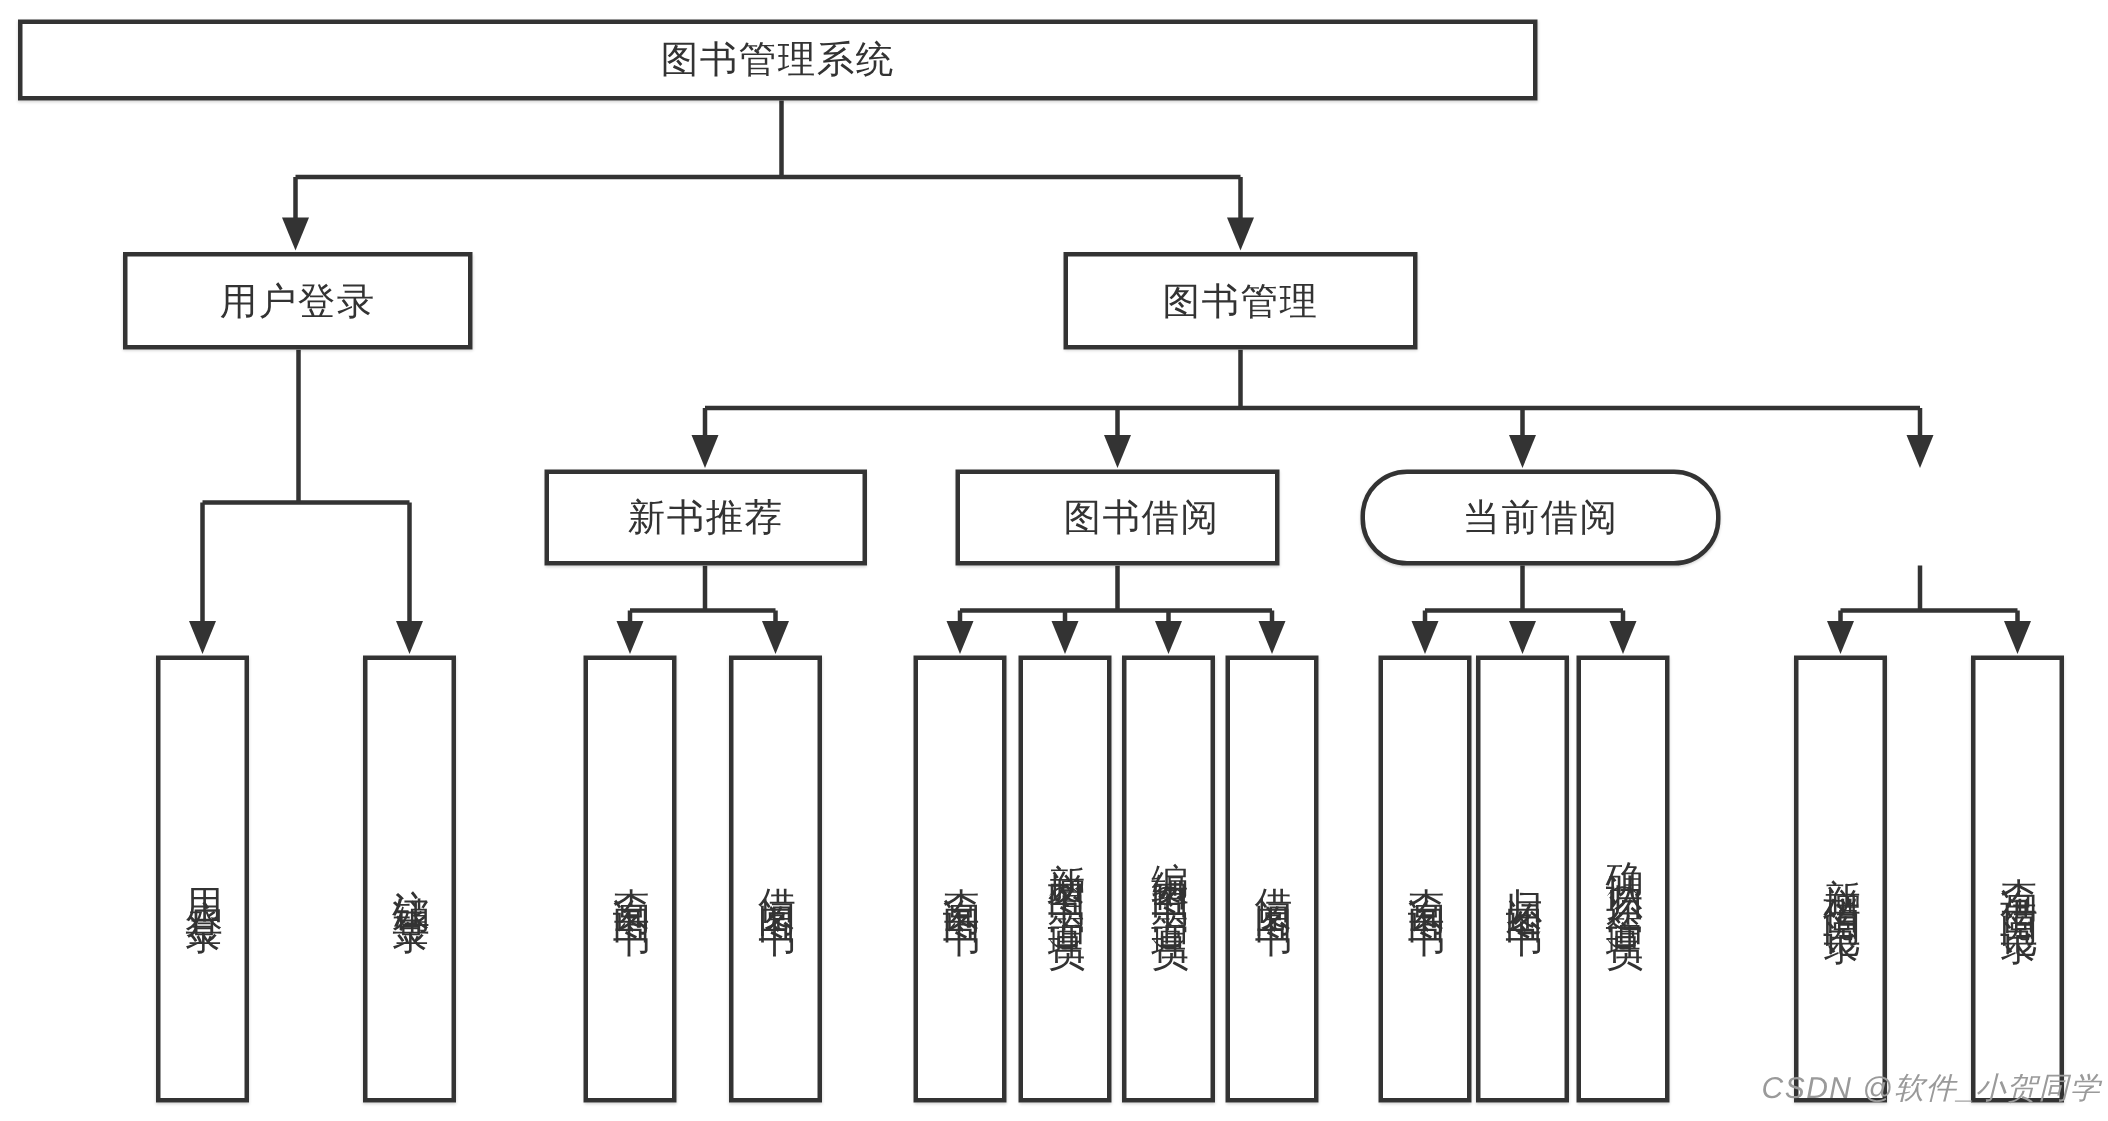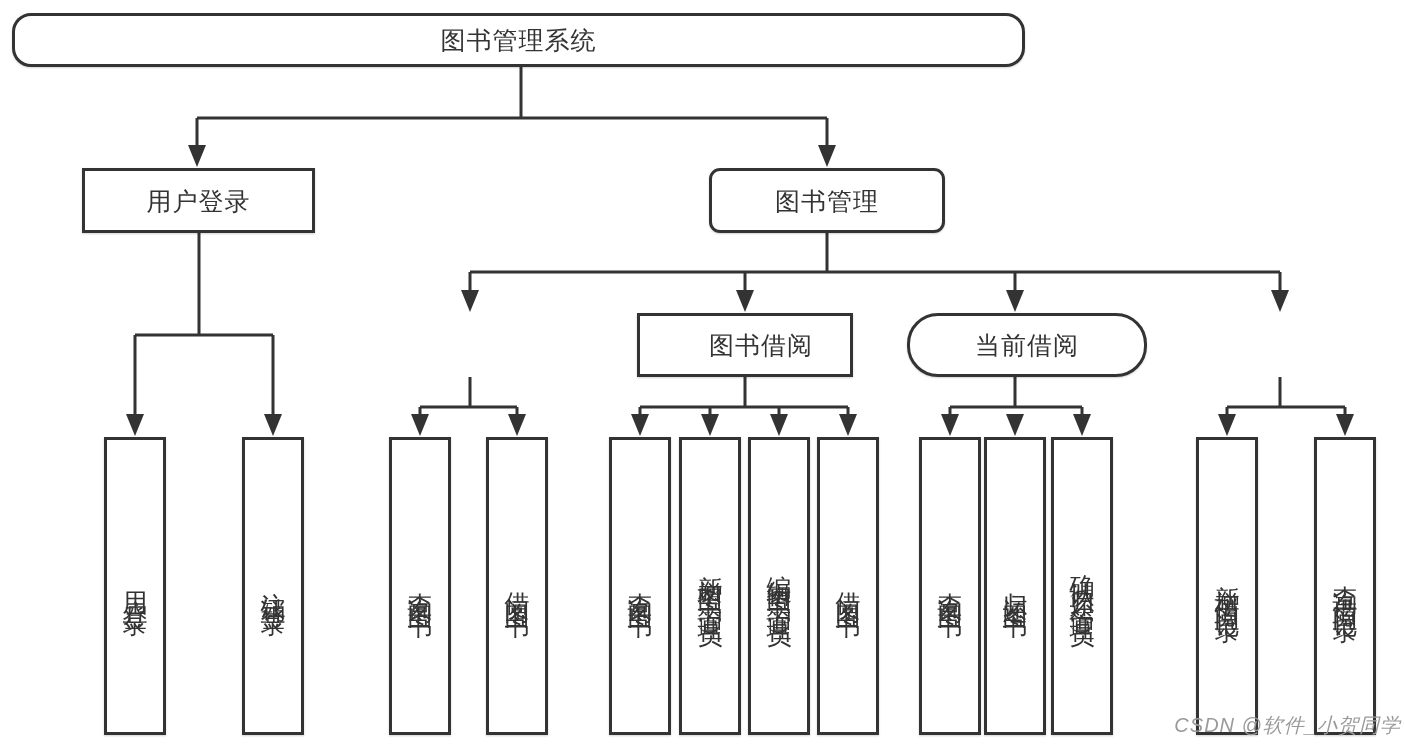--- a/index.html
+++ b/index.html
@@ -106,31 +106,34 @@
       <path class="arrowhead" d="M1015 436 l-9 -22 h18 z"></path>
       <path class="arrowhead" d="M1082 436 l-9 -22 h18 z"></path>
     </g>
     <g>
       <path class="line" d="M1280 377 V407 M1227 407 H1345 M1227 407 V430 M1345 407 V430"></path>
       <path class="arrowhead" d="M1227 436 l-9 -22 h18 z"></path>
       <path class="arrowhead" d="M1345 436 l-9 -22 h18 z"></path>
     </g>
   </svg>
 
-  <div class="box h" style="left:12px;top:13px;width:1013px;height:54px;border-radius:19px;">
+  <div class="box h" style="left:12px;top:13px;width:1013px;height:54px;">
     <span class="lbl">图书管理系统</span>
   </div>
 
   <div class="box h" style="left:82px;top:168px;width:233px;height:65px;">
     <span class="lbl">用户登录</span>
   </div>
-  <div class="box h" style="left:709px;top:168px;width:236px;height:65px;border-radius:11px;">
+  <div class="box h" style="left:709px;top:168px;width:236px;height:65px;">
     <span class="lbl">图书管理</span>
   </div>
 
+  <div class="box h" style="left:363px;top:313px;width:215px;height:64px;">
+    <span class="lbl">新书推荐</span>
+  </div>
   <div class="box h" style="left:637px;top:313px;width:216px;height:64px;padding-left:32px;">
     <span class="lbl">图书借阅</span>
   </div>
   <div class="box h" style="left:907px;top:313px;width:240px;height:64px;border-radius:31px;">
     <span class="lbl">当前借阅</span>
   </div>
 
   <div class="box v" style="left:104px;top:437px;width:62px;height:298px;">
     <span class="lbl">用户登录</span>
   </div>

